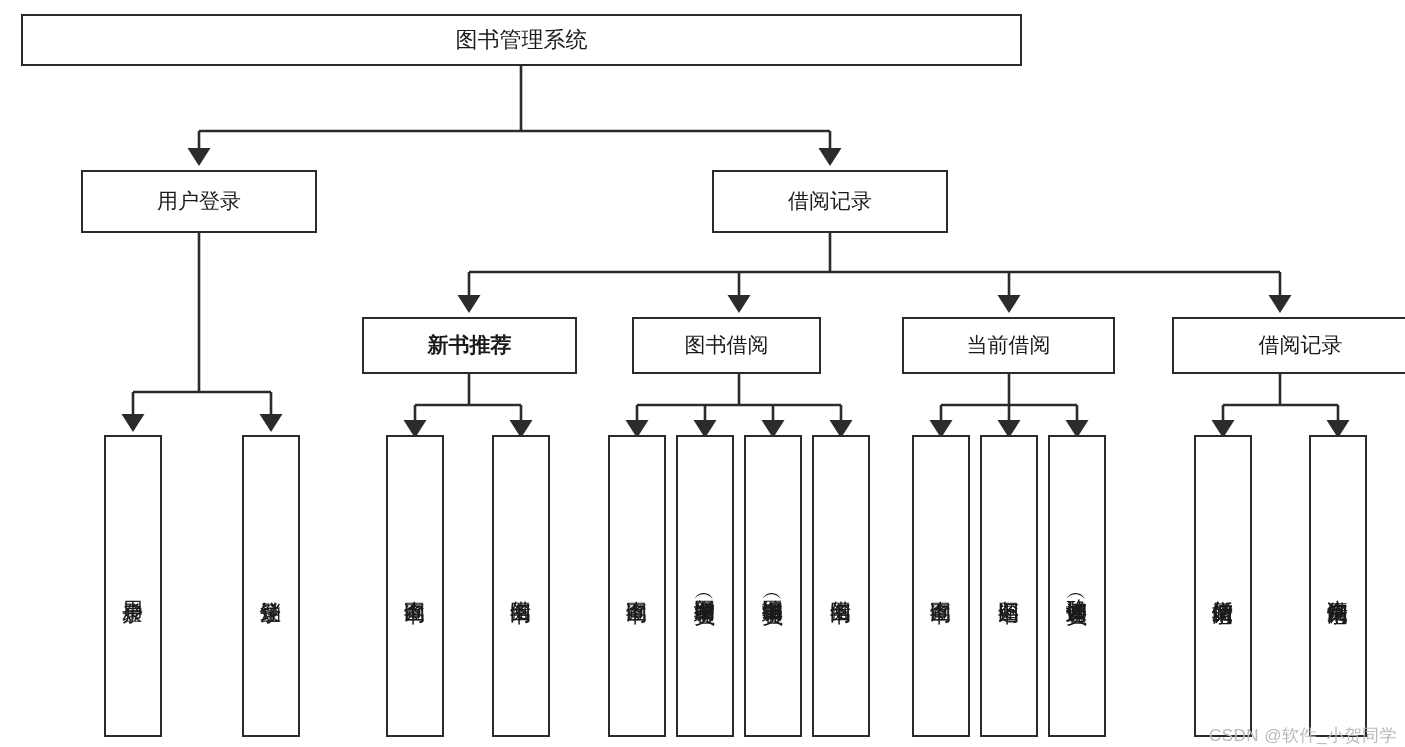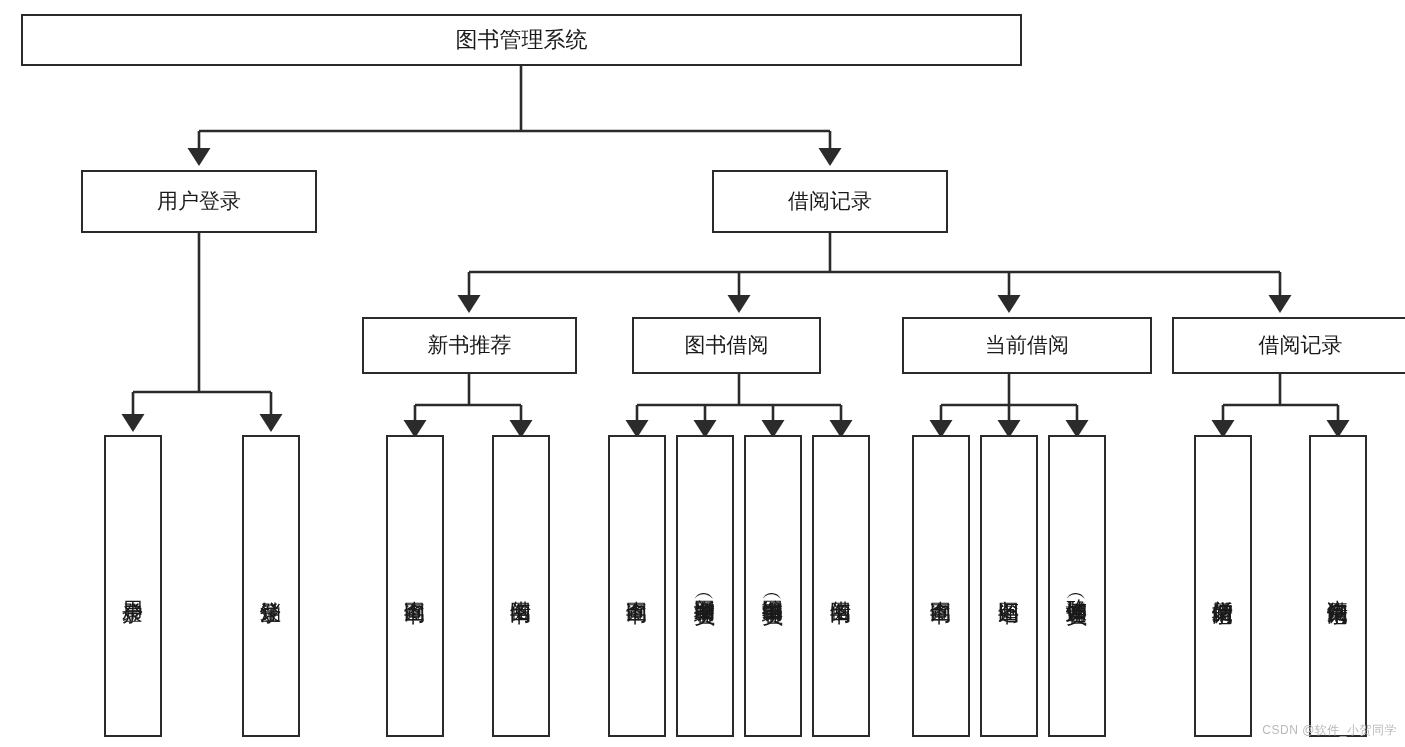--- a/index.html
+++ b/index.html
@@ -55,22 +55,22 @@
   .node-v .node-label {
     writing-mode: vertical-rl;
     text-orientation: upright;
     font-size: 21px;
     letter-spacing: 1px;
     line-height: 1;
   }
   .watermark {
     position: absolute;
     right: 8px;
-    bottom: 8px;
-    font-size: 12px;
+    bottom: 0;
+    font-size: 17px;
     color: #b9b9b9;
     letter-spacing: 0.5px;
     white-space: nowrap;
     pointer-events: none;
     text-align: center;
   }
 </style>
 </head>
 <body>
 
@@ -130,27 +130,27 @@
     <span class="node-label">图书管理系统</span>
   </div>
 
   <div class="node-box node-h" style="left:81px; top:170px; width:236px; height:63px;">
     <span class="node-label">用户登录</span>
   </div>
   <div class="node-box node-h" style="left:712px; top:170px; width:236px; height:63px;">
     <span class="node-label">借阅记录</span>
   </div>
 
-  <div class="node-box node-h" style="left:362px; top:317px; width:215px; height:57px;">
+  <div class="node-box node-h" style="left:362px; top:317px; width:215px; height:57px;font-weight:bold;">
     <span class="node-label">新书推荐</span>
   </div>
   <div class="node-box node-h" style="left:632px; top:317px; width:189px; height:57px;">
     <span class="node-label">图书借阅</span>
   </div>
-  <div class="node-box node-h" style="left:902px; top:317px; width:250px; height:57px;">
+  <div class="node-box node-h" style="left:902px; top:317px; width:213px; height:57px;">
     <span class="node-label">当前借阅</span>
   </div>
   <div class="node-box node-h" style="left:1172px; top:317px; width:257px; height:57px;">
     <span class="node-label">借阅记录</span>
   </div>
 
   <div class="node-box node-v" style="left:104px; top:435px; width:58px; height:302px;">
     <span class="node-label">用户登录</span>
   </div>
   <div class="node-box node-v" style="left:242px; top:435px; width:58px; height:302px;">

